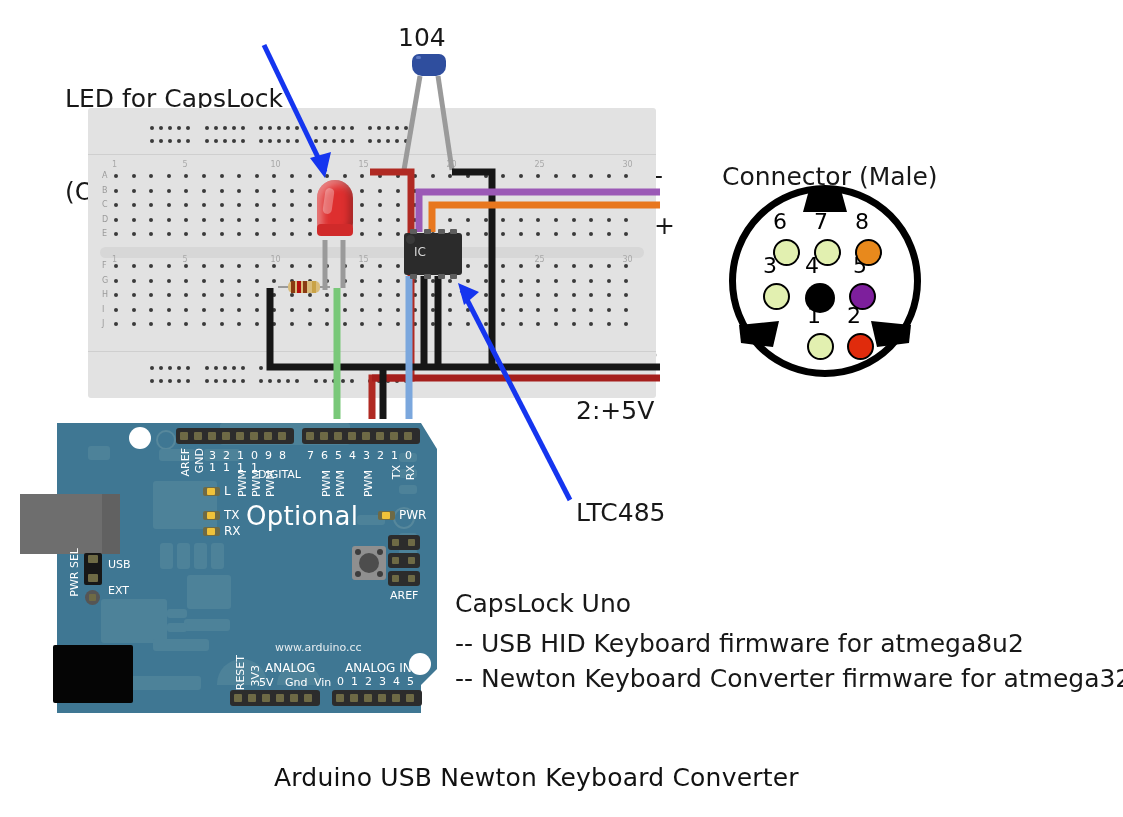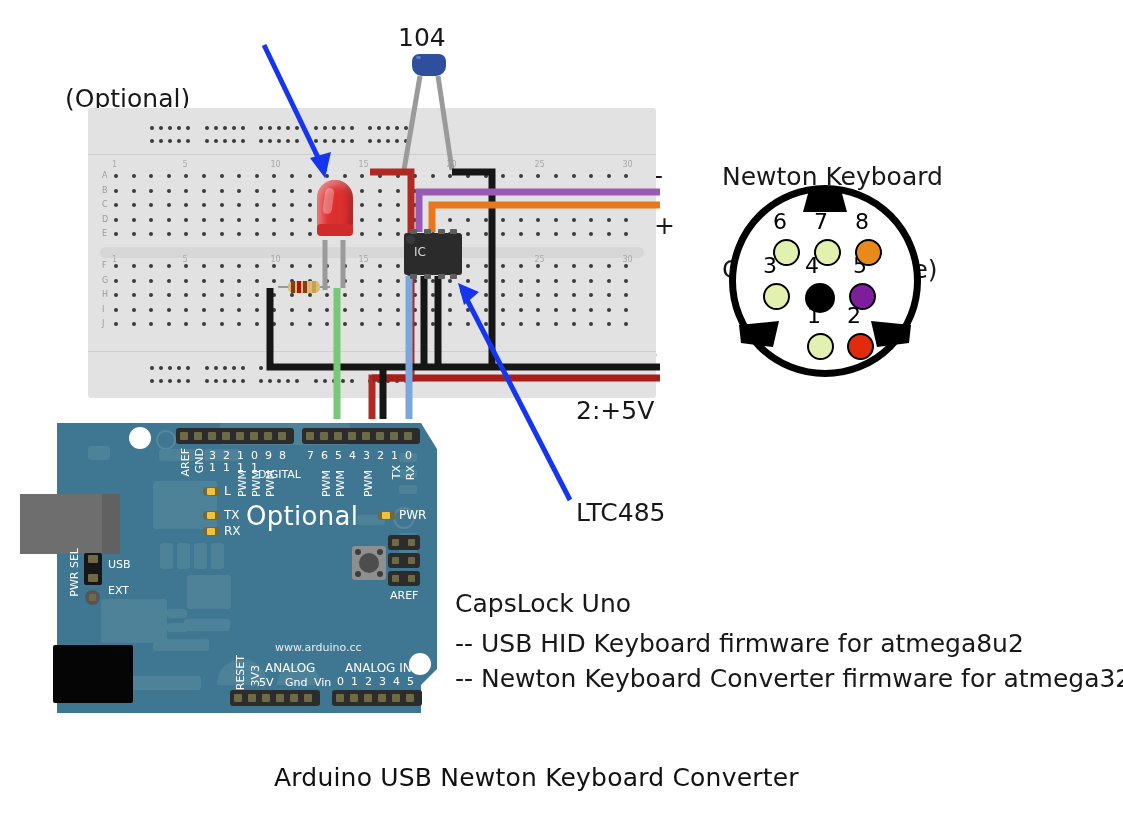--- a/index.html
+++ b/index.html
@@ -79,32 +79,32 @@
   #connector .shell{position:absolute;left:0;top:0;width:192px;height:192px;border-radius:50%;
      border:7px solid #000;box-sizing:border-box;background:#fff;}
   .keyway{position:absolute;background:#000;}
   .pin{position:absolute;width:27px;height:27px;border-radius:50%;border:2px solid #000;box-sizing:border-box;}
   .pinnum{position:absolute;font-size:22px;color:#000;}
 </style>
 </head>
 <body>
 
 <div class="abs txt" style="left:65px;top:20px;">
+  <div>LED for CapsLock</div>
   <div>(Optional)</div>
 </div>
 
 <div class="abs txt" style="left:398px;top:22px;">104</div>
 
 <div class="abs txt" style="left:576px;top:160px;">5:RXD-</div>
 <div class="abs txt" style="left:576px;top:210px;">8:RXD+</div>
 <div class="abs txt" style="left:576px;top:340px;">4:GND</div>
 <div class="abs txt" style="left:576px;top:395px;">2:+5V</div>
 
 <div class="abs txt" style="left:722px;top:98px;">
-  <div>Newton Keyboard</div>
   <div>Connector (Male)</div>
 </div>
 
 <div class="abs txt" style="left:576px;top:497px;">LTC485</div>
 
 <div class="abs txt" style="left:455px;top:588px;">CapsLock Uno</div>
 <div class="abs txt" style="left:455px;top:628px;">-- USB HID Keyboard firmware for atmega8u2</div>
 <div class="abs txt" style="left:455px;top:663px;">-- Newton Keyboard Converter firmware for atmega328p</div>
 
 <div class="abs caption" style="left:274px;top:763px;">Arduino USB Newton Keyboard Converter</div>

